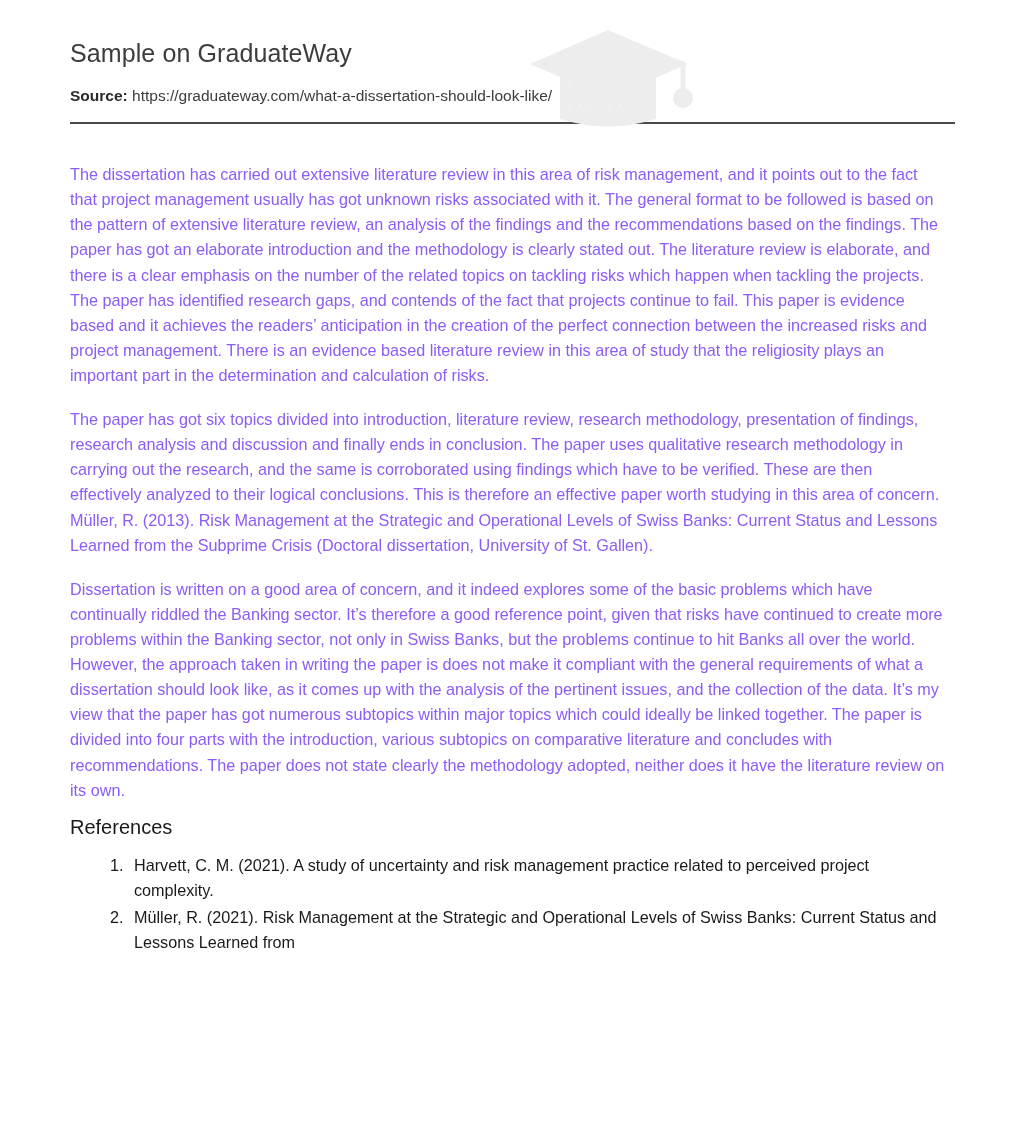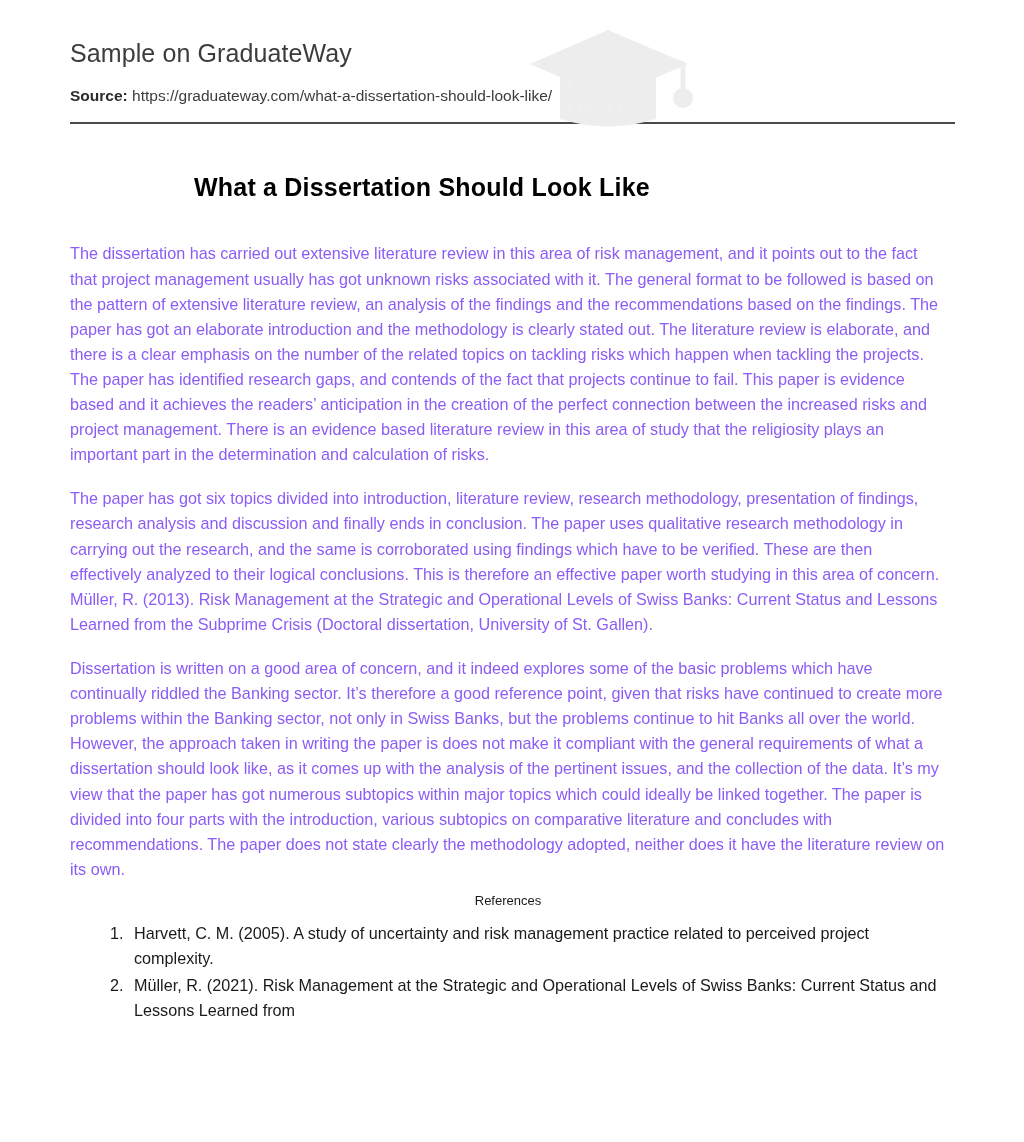--- a/index.html
+++ b/index.html
@@ -92,25 +92,24 @@
   .content p {
     font-size: 16.2px;
     line-height: 1.55;
     color: #8b5cf6;
     margin: 0 0 19px 0;
     text-align: left;
   }
   .content p:last-of-type { margin-bottom: 9px; }
 
   .refs-heading {
-    font-size: 13px;
+    font-size: 20px;
     line-height: 1.55;
     color: #1a1a1a;
     margin: 0 0 10px 0;
-    text-align: center;
   }
   ol.refs {
     margin: 0;
     padding-left: 58px;
     font-size: 16.2px;
     line-height: 1.55;
     color: #1a1a1a;
   }
   ol.refs li {
     margin-bottom: 2px;
@@ -159,27 +158,26 @@
 
         <path d="M108 33 L155 46 L155 75" stroke="#ededee" stroke-width="5" fill="none" stroke-linecap="round" stroke-linejoin="round"></path>
 
         <circle cx="155" cy="80" r="10" fill="#ededee"></circle>
       </svg>
     </div>
 
     <hr class="divider">
   </div>
 
-  <h2 class="doc-title">What a Dissertation Should Look Like</h2>
 
   <div class="content">
     <p>The dissertation has carried out extensive literature review in this area of risk management, and it points out to the fact that project management usually has got unknown risks associated with it. The general format to be followed is based on the pattern of extensive literature review, an analysis of the findings and the recommendations based on the findings. The paper has got an elaborate introduction and the methodology is clearly stated out. The literature review is elaborate, and there is a clear emphasis on the number of the related topics on tackling risks which happen when tackling the projects. The paper has identified research gaps, and contends of the fact that projects continue to fail. This paper is evidence based and it achieves the readers’ anticipation in the creation of the perfect connection between the increased risks and project management.  There is an evidence based literature review in this area of study that the religiosity plays an important part in the determination and calculation of risks.</p>
     <p>The paper has got six topics divided into introduction, literature review, research methodology, presentation of findings, research analysis and discussion and finally ends in conclusion. The paper uses qualitative research methodology in carrying out the research, and the same is corroborated using findings which have to be verified. These are then effectively analyzed to their logical conclusions. This is therefore an effective paper worth studying in this area of concern. Müller, R. (2013). Risk Management at the Strategic and Operational Levels of Swiss Banks: Current Status and Lessons Learned from the Subprime Crisis (Doctoral dissertation, University of St. Gallen).</p>
     <p>Dissertation is written on a good area of concern, and it indeed explores some of the basic problems which have continually riddled the Banking sector. It’s therefore a good reference point, given that risks have continued to create more problems within the Banking sector, not only in Swiss Banks, but the problems continue to hit Banks all over the world. However, the approach taken in writing the paper is does not make it compliant with the general requirements of what a dissertation should look like, as it comes up with the analysis of the pertinent issues, and the collection of the data. It’s my view that the paper has got numerous subtopics within major topics which could ideally be linked together. The paper is divided into four parts with the introduction, various subtopics on comparative literature and concludes with recommendations. The paper does not state clearly the methodology adopted, neither does it have the literature review on its own.</p>
 
     <div class="refs-heading">References</div>
     <ol class="refs">
-      <li>Harvett, C. M. (2005). A study of uncertainty and risk management practice related to perceived project complexity.</li>
+      <li>Harvett, C. M. (2021). A study of uncertainty and risk management practice related to perceived project complexity.</li>
       <li>Müller, R. (2021). Risk Management at the Strategic and Operational Levels of Swiss Banks: Current Status and Lessons Learned from</li>
     </ol>
   </div>
 
 </div>
 
 </body></html>

